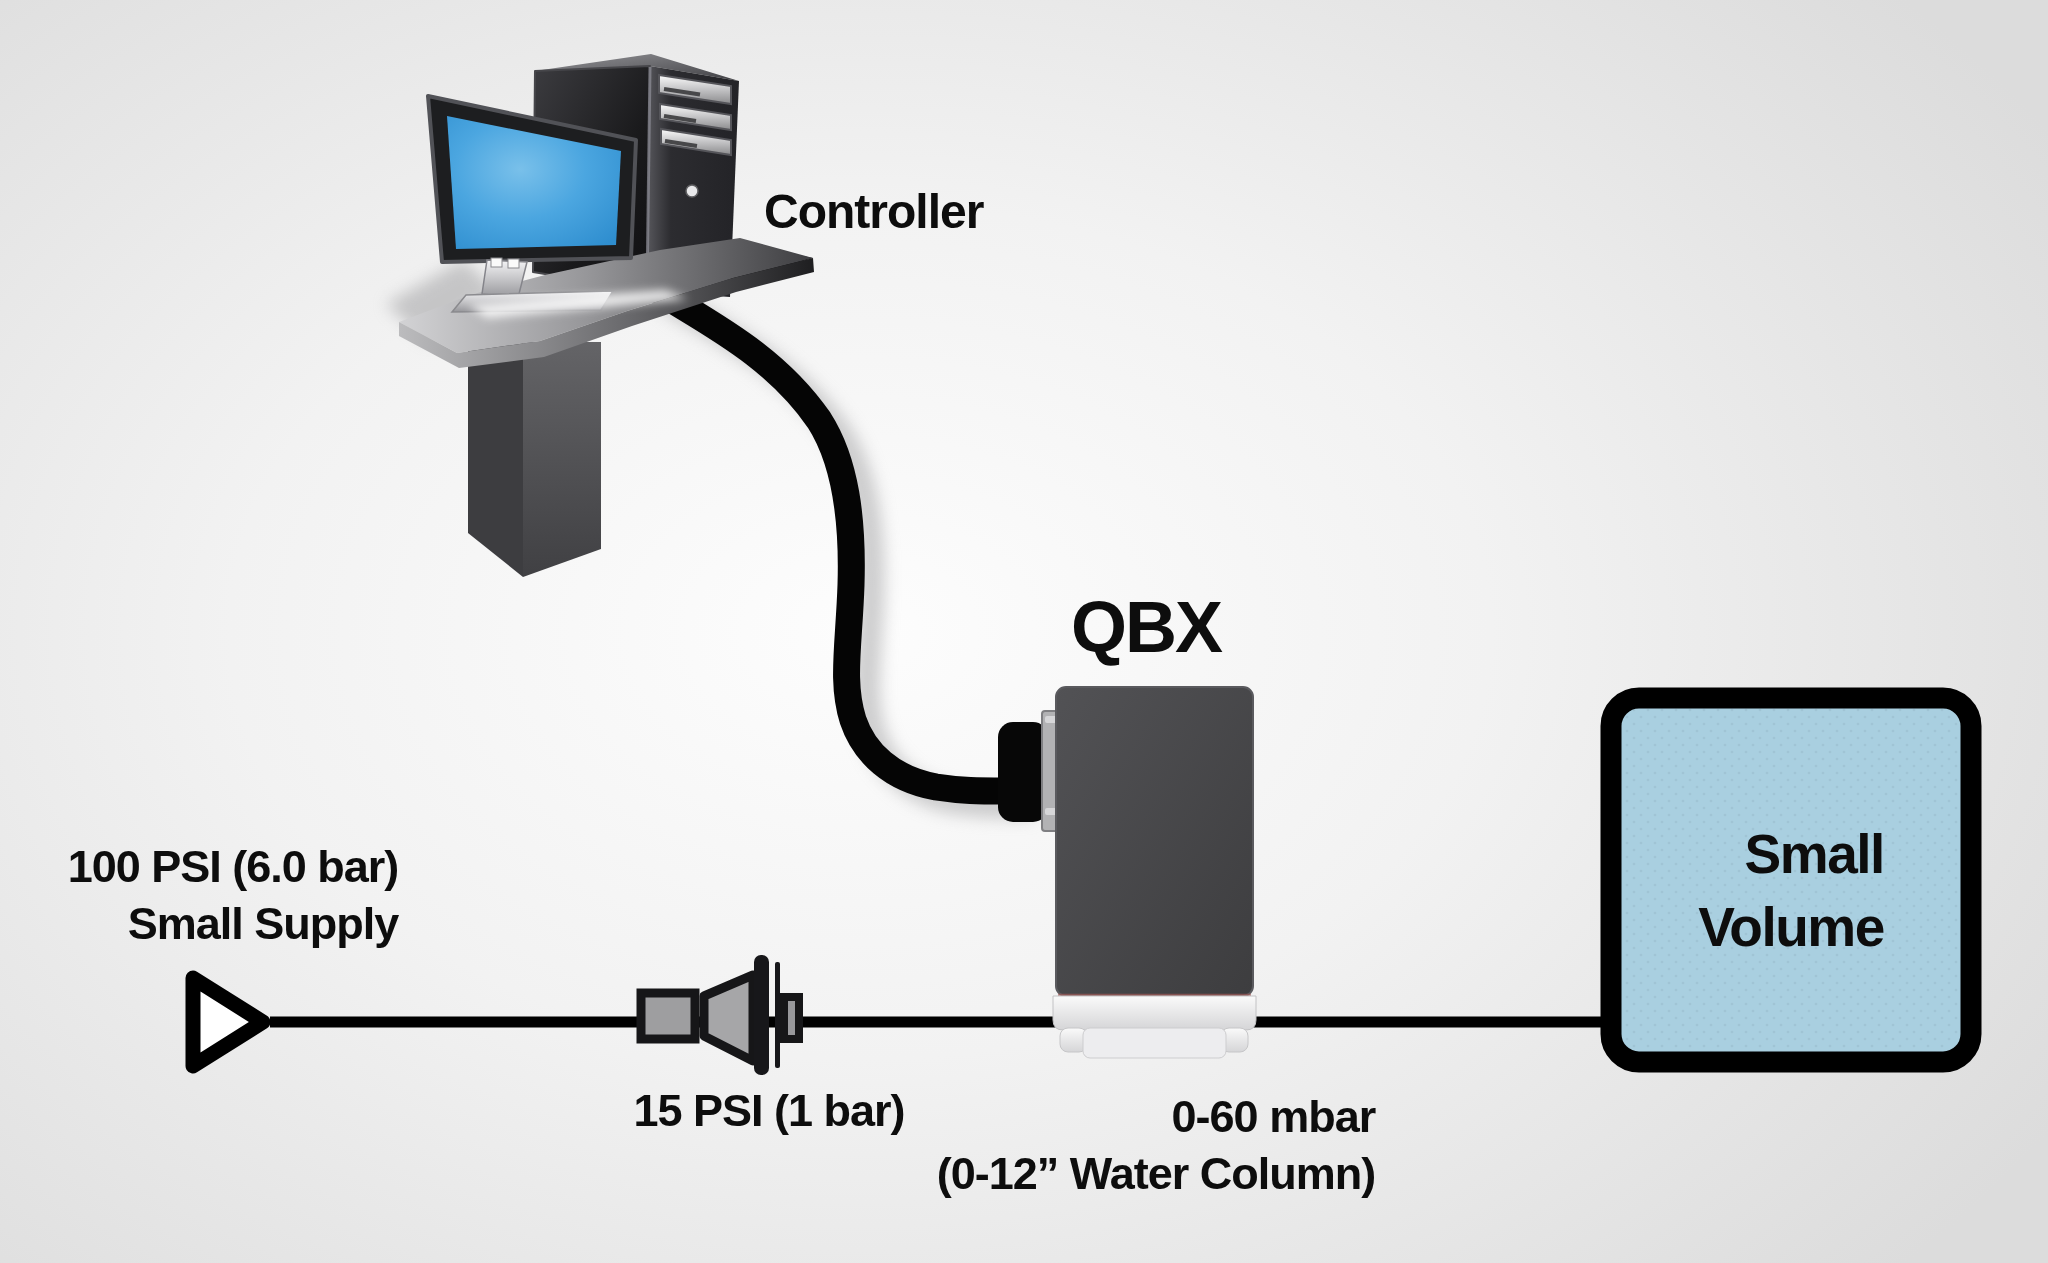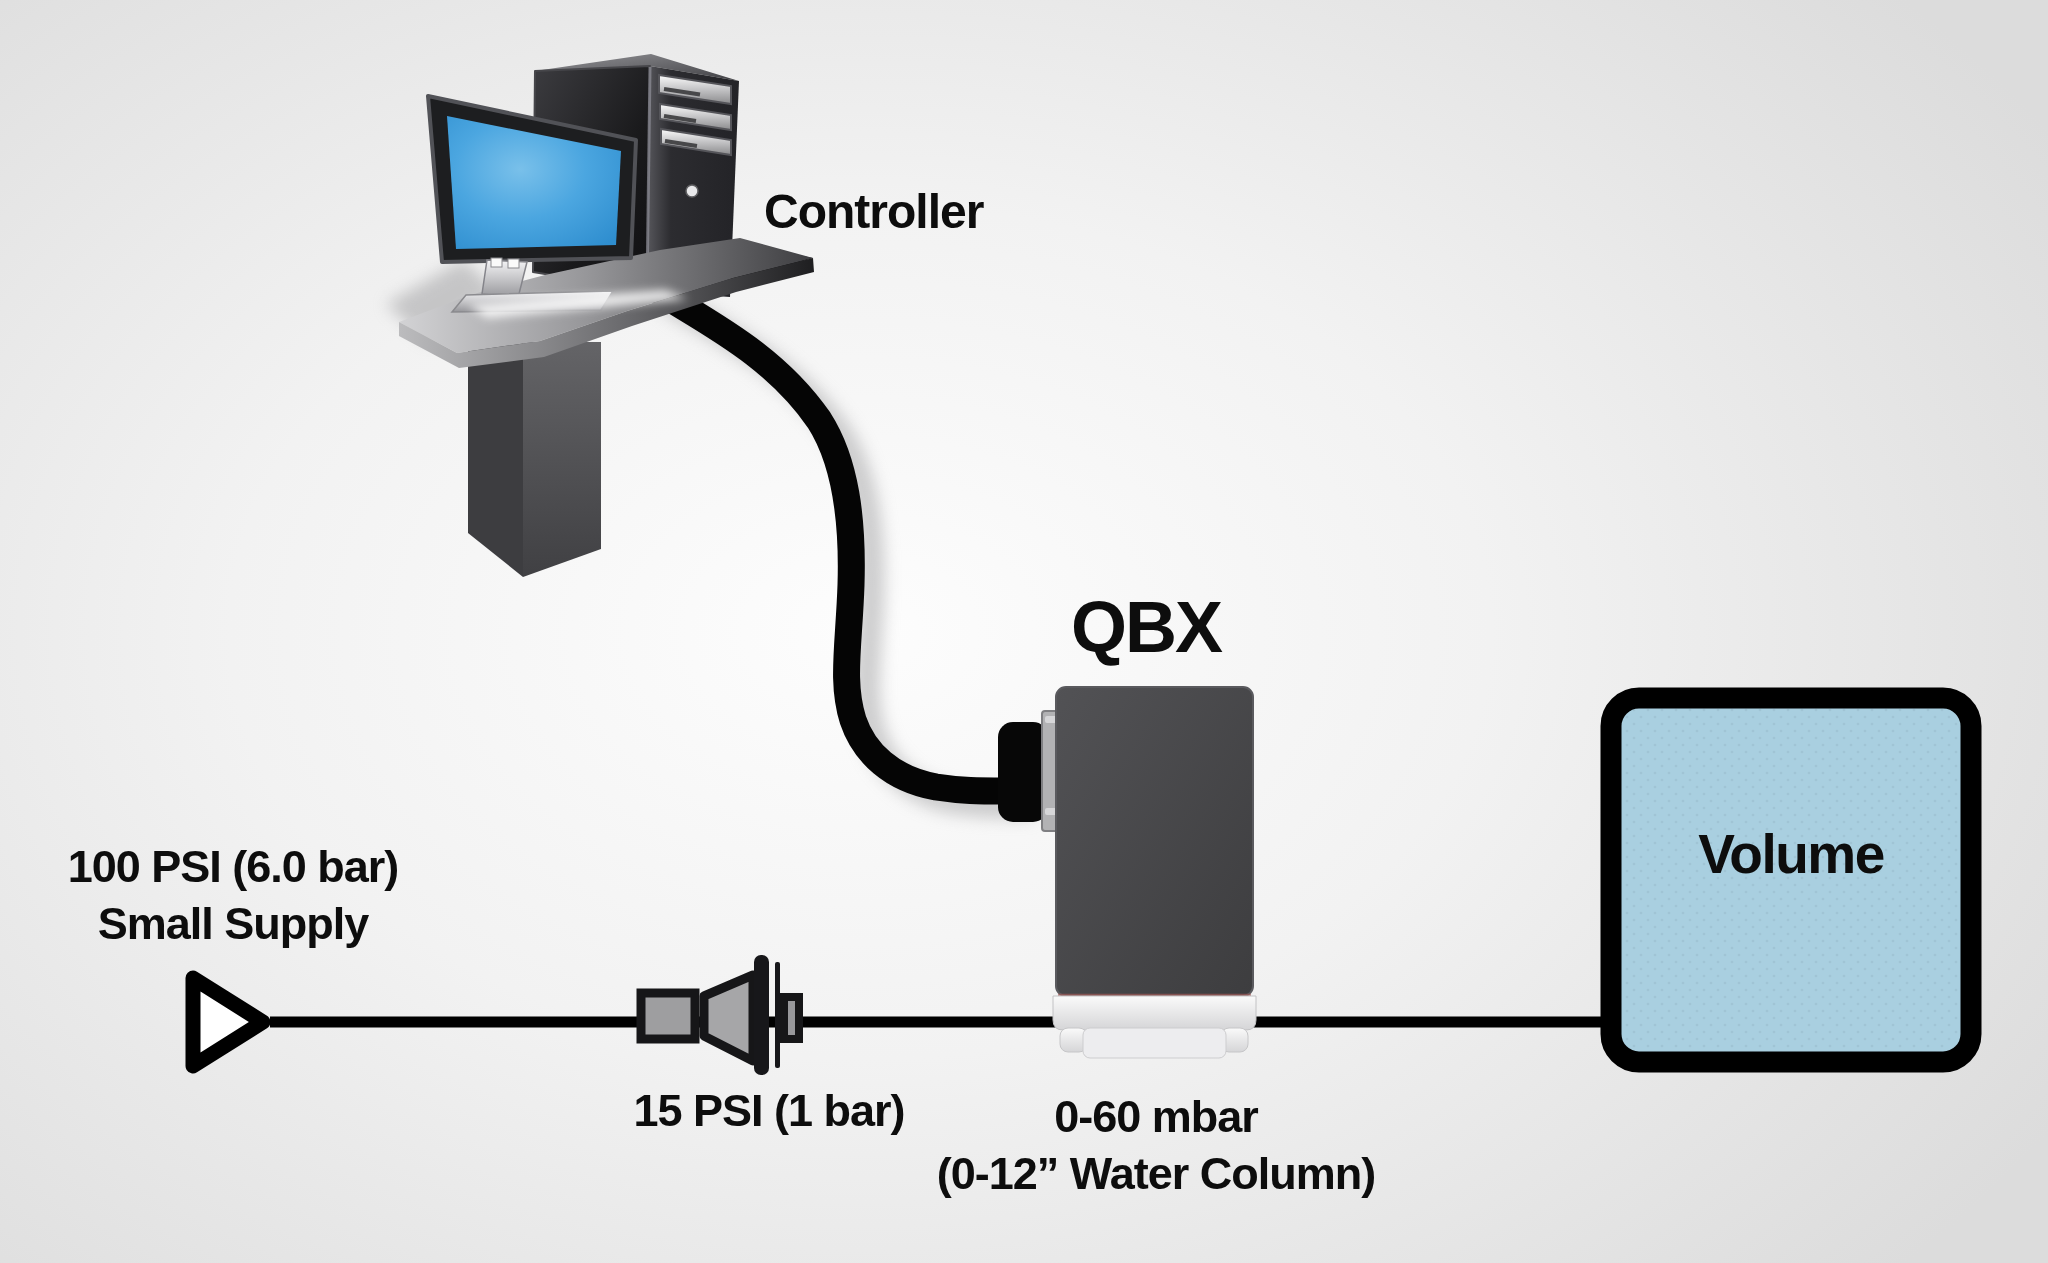--- a/index.html
+++ b/index.html
@@ -20,21 +20,21 @@
   }
   .stage svg{position:absolute;left:0;top:0;}
   .lbl{
     position:absolute;
     font-weight:bold;
     color:var(--text-black);
     white-space:nowrap;
     letter-spacing:-1px;
     line-height:1.1;
   }
-  .center{transform:translateX(-50%);text-align:center;}
+  .center{transform:translateX(-50%);text-align:right;}
   .ln{display:block;}
   .lbl-controller{left:764px;top:150px;font-size:48px;margin-top:36px;}
   .lbl-qbx{left:1146px;top:588px;font-size:72px;letter-spacing:-2px;}
   .lbl-inlet{left:233px;top:838px;font-size:45px;line-height:57px;}
   .lbl-regulator{left:753px;top:828px;font-size:45px;line-height:65px;}
   .lbl-psi15{left:753px;top:1086px;font-size:45px;margin-left:16px;}
   .lbl-qbx-output{left:1156px;top:1088px;font-size:45px;line-height:57px;}
   .lbl-small-volume{left:1791px;top:818px;font-size:55px;line-height:73px;letter-spacing:-1.5px;}
 </style>
 </head>
@@ -197,16 +197,17 @@
 
 
   <div class="lbl center lbl-psi15">15 PSI (1 bar)</div>
 
   <div class="lbl center lbl-qbx-output">
     <span class="ln">0-60 mbar</span>
     <span class="ln">(0-12” Water Column)</span>
   </div>
 
   <div class="lbl center lbl-small-volume">
+    <span class="ln">Small</span>
     <span class="ln">Volume</span>
   </div>
 
 </div>
 
 </body></html>

